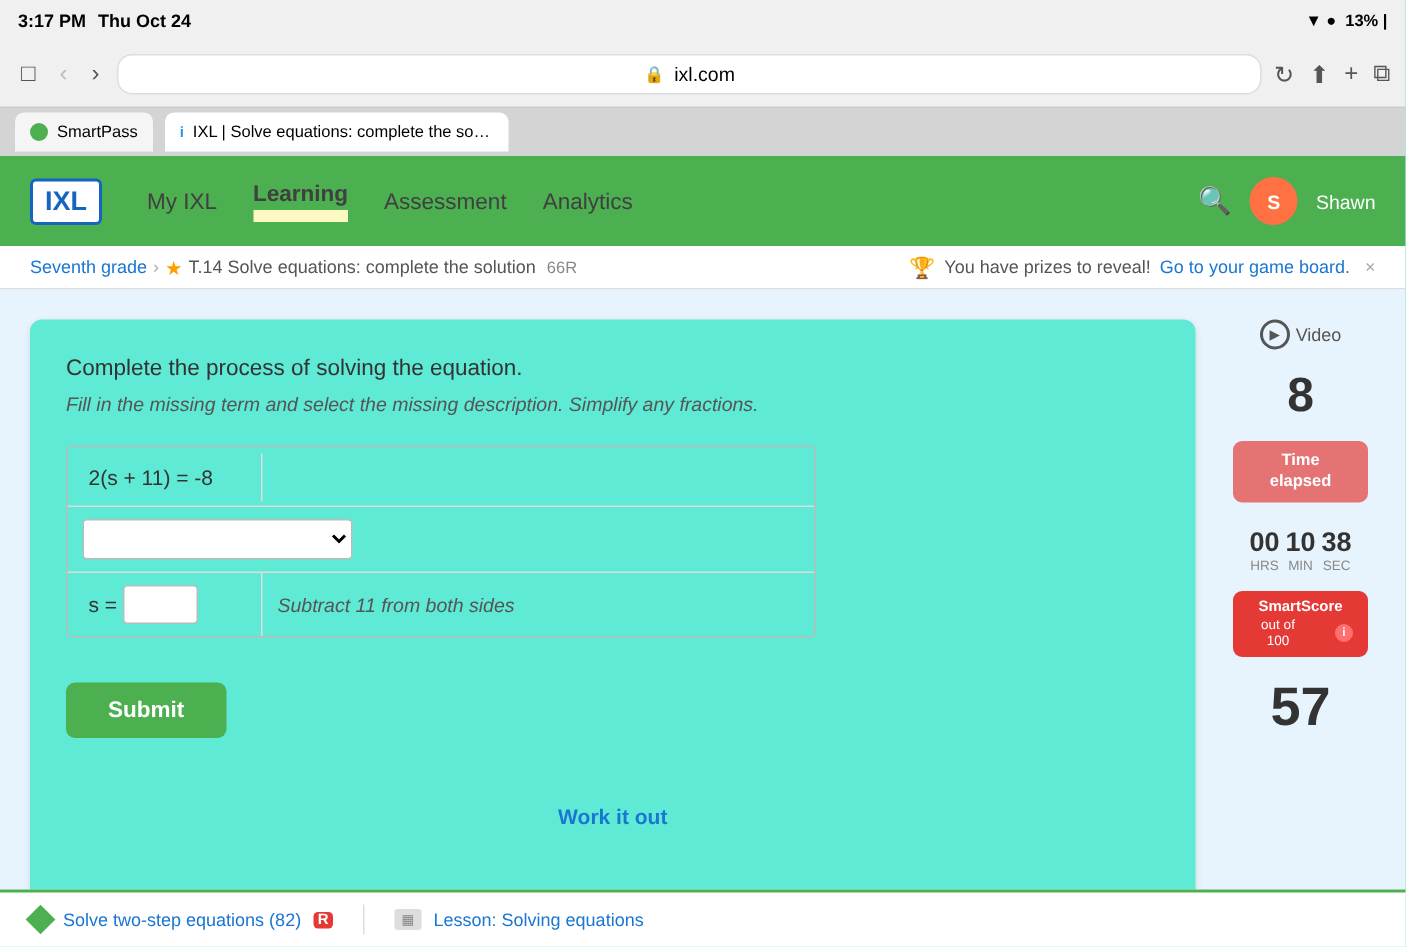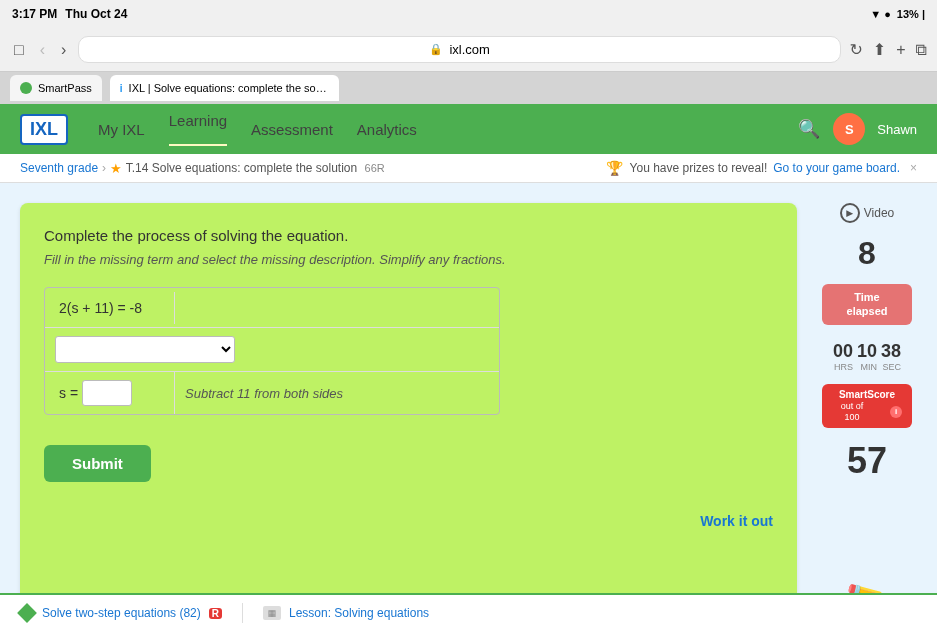--- a/index.html
+++ b/index.html
@@ -70,21 +70,21 @@
       font-size: 11px;
       height: 26px;
       cursor: pointer;
     }
     .tab-favicon { width: 12px; height: 12px; background: #4caf50; border-radius: 50%; }
     .tab.active { background: white; }
 
     
     .ixl-header {
       background: #4caf50;
-      height: 50px;
+      height: 60px;
       display: flex;
       align-items: center;
       padding: 0 20px;
       gap: 30px;
     }
     .ixl-logo {
       background: white;
       color: #2e7d32;
       font-weight: 900;
       font-size: 18px;
@@ -94,21 +94,21 @@
     }
     .ixl-logo span { color: #1565c0; }
     .nav-links { display: flex; gap: 24px; align-items: center; flex: 1; }
     .nav-link {
       color: #404040;
       font-size: 15px;
       cursor: pointer;
       text-decoration: none;
       font-weight: 500;
     }
-    .nav-link.active { font-weight: 400; border-bottom: 2px solid #fef9c3; padding-bottom: 15px; }
+    .nav-link.active { font-weight: 700; border-bottom: 8px solid #fef9c3; padding-bottom: 2px; }
     .nav-right { display: flex; align-items: center; gap: 12px; }
     .search-icon-btn {
       color: white;
       font-size: 18px;
       cursor: pointer;
       background: none;
       border: none;
     }
     .user-avatar {
       width: 32px; height: 32px;
@@ -147,21 +147,21 @@
       padding: 20px;
       display: flex;
       gap: 20px;
       height: calc(631px - 28px - 44px - 32px - 50px - 30px);
       overflow: hidden;
     }
 
     
     .question-area {
       flex: 1;
-      background: #bef264;
+      background: #5eead4;
       border-radius: 8px;
       padding: 24px;
       box-shadow: 0 1px 4px rgba(0,0,0,0.1);
     }
     .question-title {
       font-size: 15px;
       color: #333;
       margin-bottom: 8px;
       font-weight: 500;
     }
@@ -171,21 +171,21 @@
       font-style: italic;
       margin-bottom: 20px;
     }
 
     
     .equation-table {
       border: 1px solid #bbb;
       border-radius: 4px;
       overflow: hidden;
       margin-bottom: 20px;
-      width: 456px;
+      width: 500px;
     }
     .eq-row {
       display: flex;
       align-items: center;
       border-bottom: 1px solid #ddd;
       min-height: 40px;
     }
     .eq-row:last-child { border-bottom: none; }
     .eq-left {
       width: 130px;
@@ -353,21 +353,21 @@
       width: 90px;
     }
 
     .time-display {
       display: flex;
       gap: 4px;
       align-items: flex-end;
       justify-content: center;
       margin-top: 4px;
     }
-    .time-unit { text-align: right; }
+    .time-unit { text-align: center; }
     .time-val { font-size: 18px; font-weight: 700; color: #333; }
     .time-label { font-size: 9px; color: #888; text-transform: uppercase; }
 
     .smart-score-box {
       background: #e53935;
       color: white;
       border-radius: 6px;
       padding: 4px 10px;
       text-align: center;
       font-size: 10px;
@@ -505,21 +505,21 @@
           s = <input class="eq-input" type="text" style="width: 50px; display: inline-block;">
         </div>
         <div class="eq-right">
           <span class="eq-description">Subtract 11 from both sides</span>
         </div>
       </div>
     </div>
 
     <button class="submit-btn">Submit</button>
 
-    <div class="work-out-section" style="margin-top: 30px; text-align: right;">
+    <div class="work-out-section" style="margin-top: 44px;">
       <a class="work-out-link">Work it out</a>
     </div>
   </div>
 
   <div class="right-panel">
     <button class="video-btn">
       <div class="video-circle">▶</div>
       <span>Video</span>
     </button>
 

